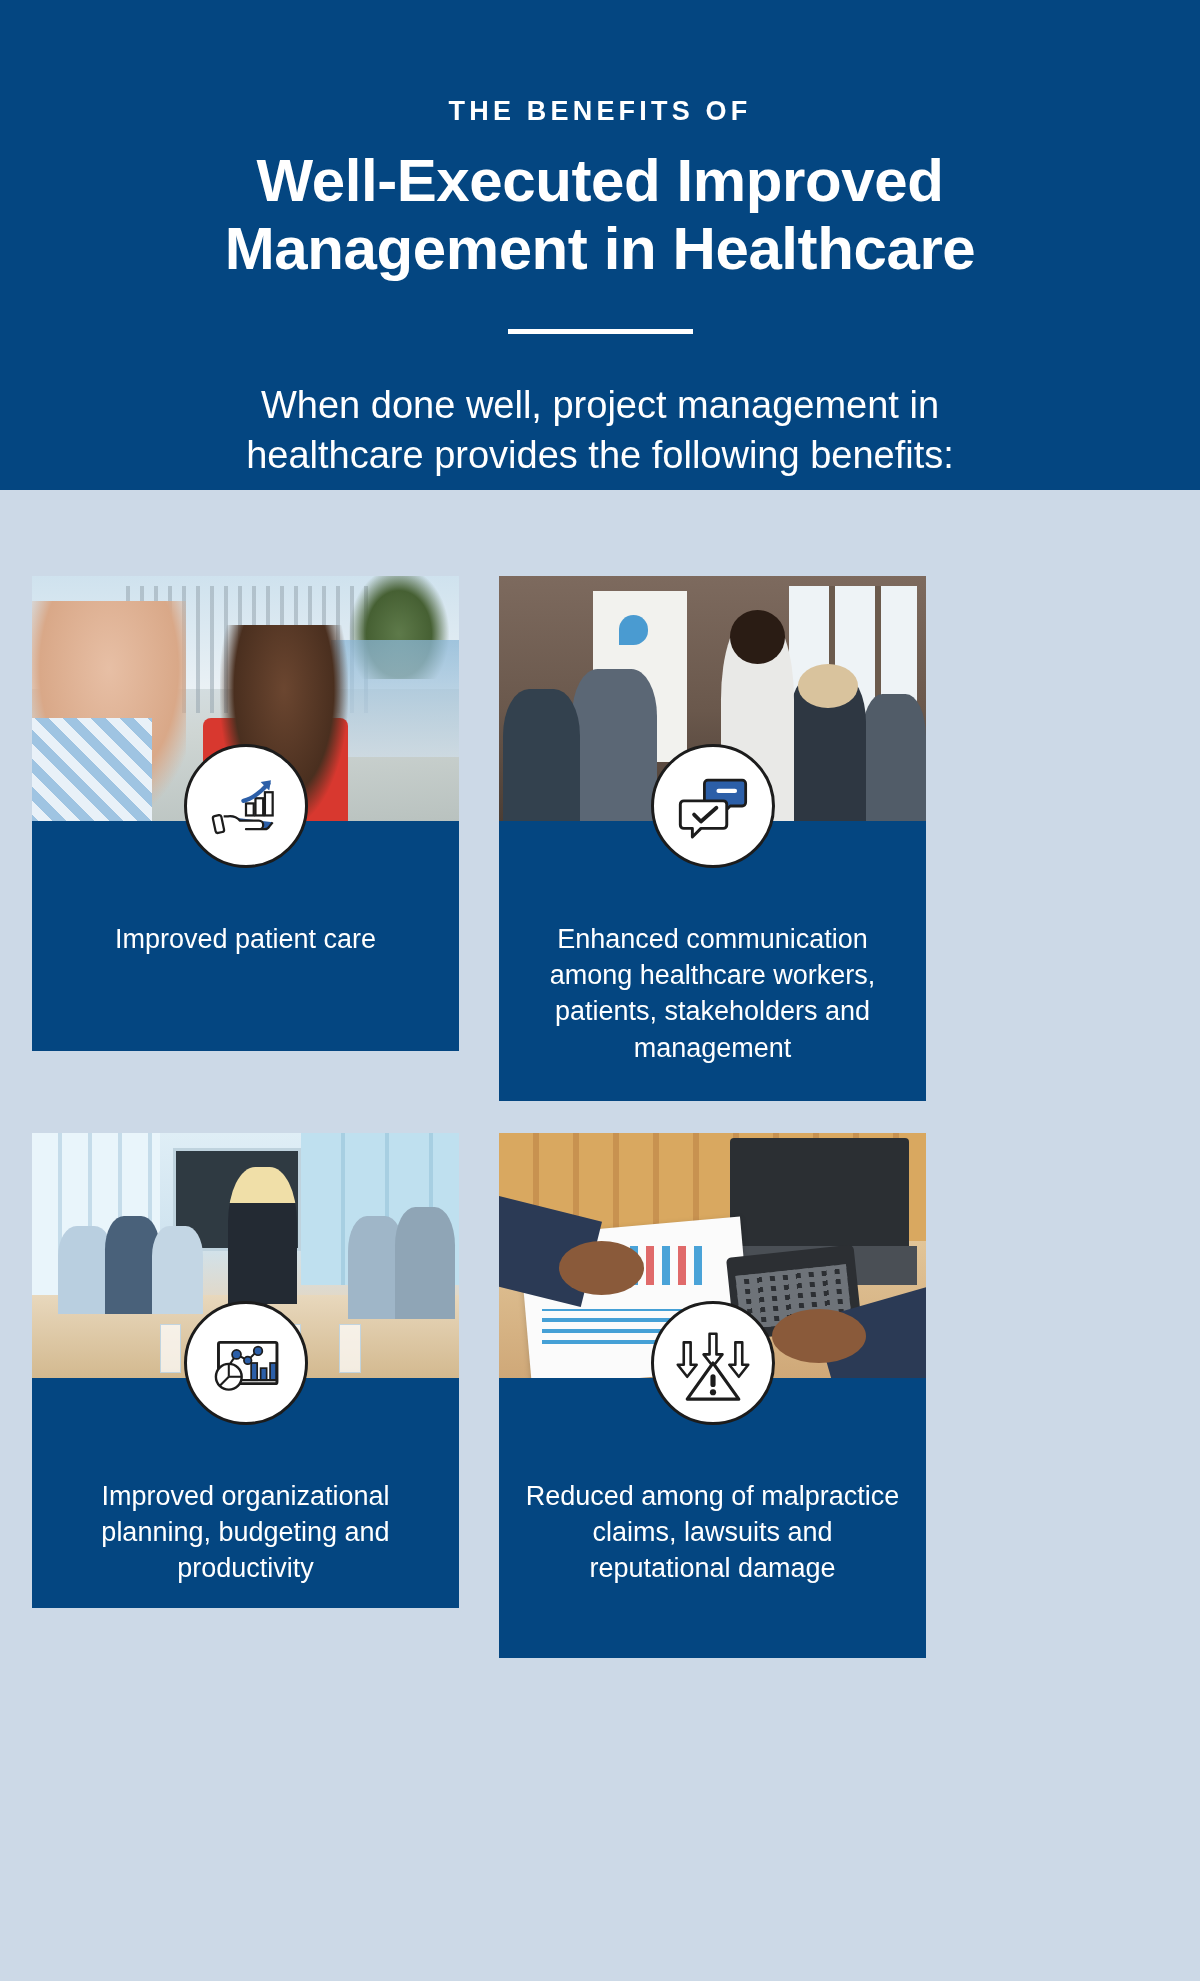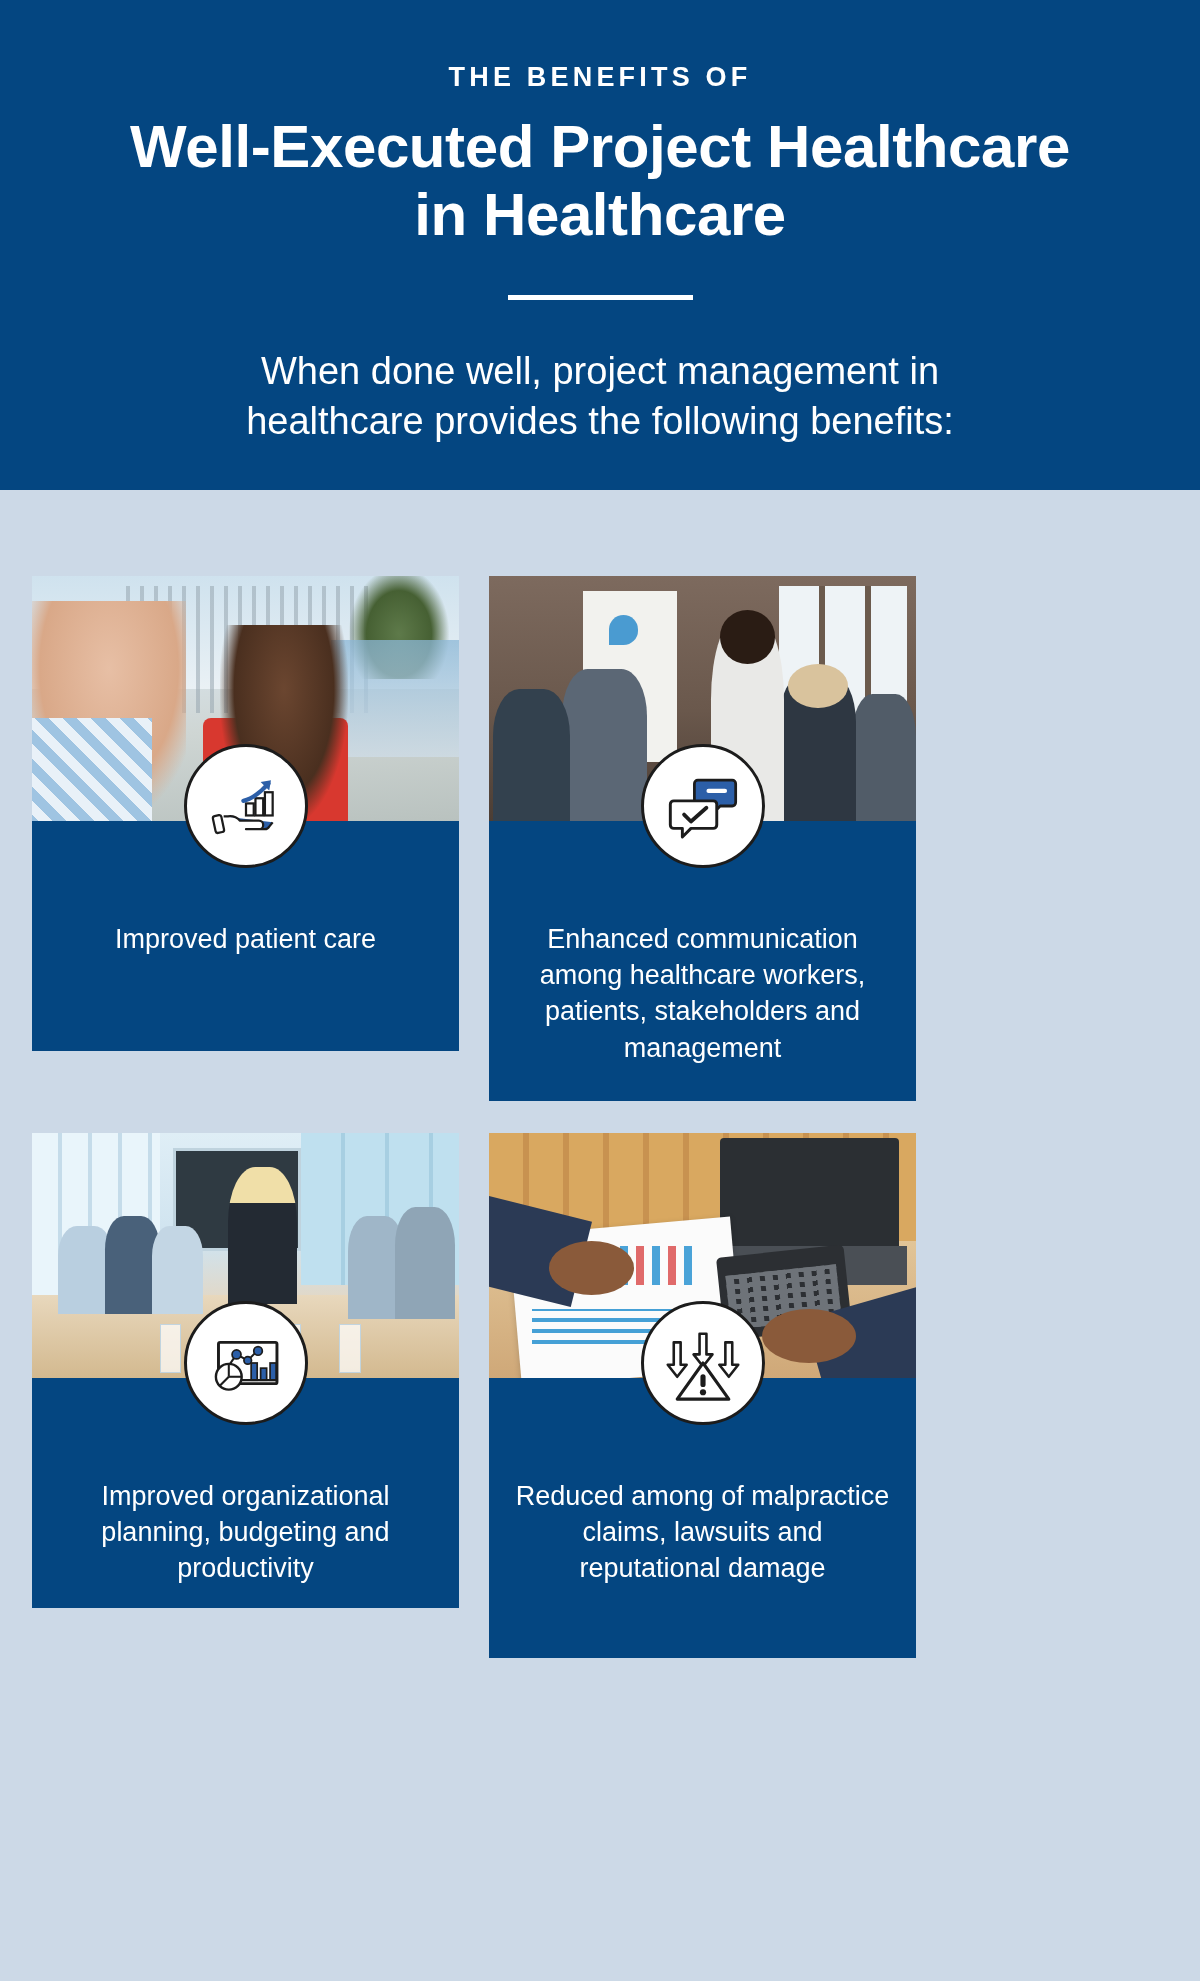--- a/index.html
+++ b/index.html
@@ -9,21 +9,21 @@
     background: #ccd9e7;
     overflow: hidden;
   }
 
   
   .header {
     background: #044681;
     width: 1200px;
     height: 490px;
     position: relative;
-    padding-top: 64px;
+    padding-top: 98px;
     text-align: center;
   }
   .eyebrow {
     font-size: 27px;
     font-weight: 700;
     letter-spacing: 4.2px;
     color: #ffffff;
     text-transform: uppercase;
     line-height: 1;
   }
@@ -51,21 +51,21 @@
     padding: 0 190px;
   }
 
   
   .grid {
     position: relative;
     width: 1200px;
     padding: 86px 32px 16px 32px;
     display: flex;
     flex-wrap: wrap;
-    gap: 32px 30px;
+    gap: 32px 40px;
   }
   .card {
     width: 427px;
     background: #044681;
     display: flex;
     flex-direction: column;
     position: relative;
   }
   .card.r1 { height: 475px; }
   .card.r2 { height: 525px; }
@@ -177,21 +177,21 @@
   .p4 .sleeveL { position:absolute; left:-4%; top:30%; width:26%; height:36%; background:#2b3a55; transform:rotate(14deg); }
   .p4 .handL { position:absolute; left:14%; top:44%; width:20%; height:22%; background:#8a5a3a; border-radius:50%; }
   .p4 .sleeveR { position:absolute; right:-6%; bottom:-4%; width:30%; height:36%; background:#2b3a55; transform:rotate(-16deg); }
   .p4 .handR { position:absolute; right:14%; bottom:6%; width:22%; height:22%; background:#8a5a3a; border-radius:50%; }
 </style>
 </head>
 <body>
 
 <div class="header">
   <div class="eyebrow">THE BENEFITS OF</div>
-  <div class="title">Well-Executed Project Healthcare in Healthcare</div>
+  <div class="title">Well-Executed Improved Management in Healthcare</div>
   <div class="divider"></div>
   <div class="subtitle">When done well, project management in healthcare provides the following benefits:</div>
 </div>
 
 <div class="grid">
 
   <div class="card r1">
     <div class="photo">
       <div class="ph p1">
         <div class="sky"></div>

